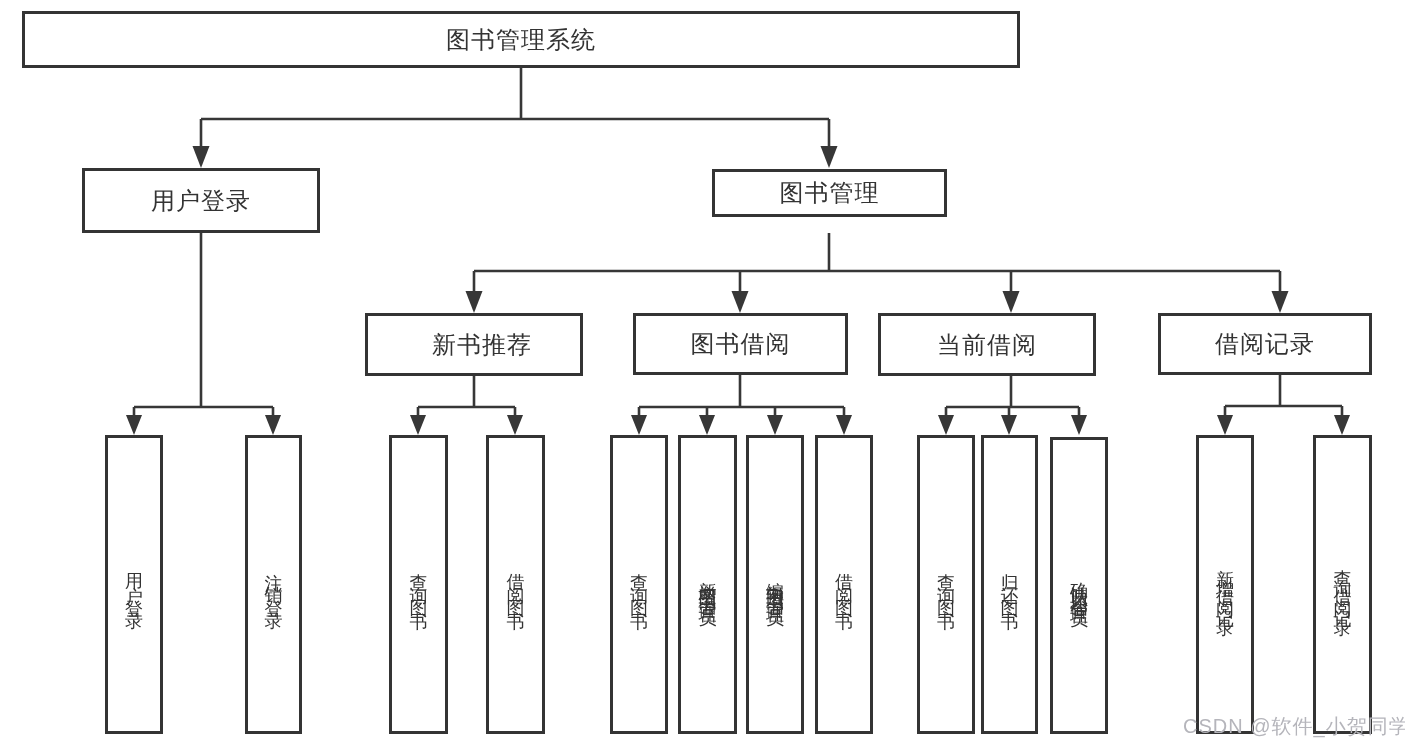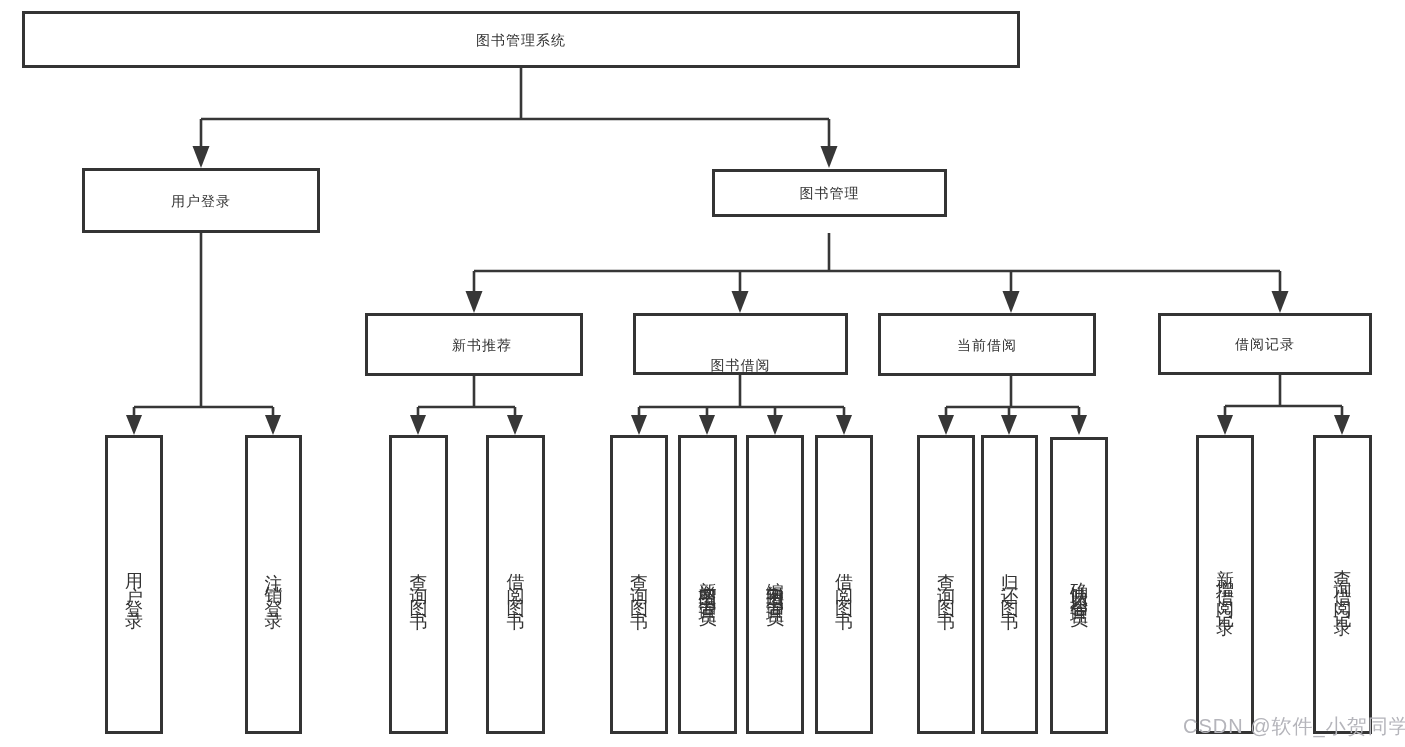--- a/index.html
+++ b/index.html
@@ -22,21 +22,21 @@
   }
 
   .box {
     position: absolute;
     border: 3px solid #343434;
     background: #ffffff;
     color: #333333;
     display: flex;
     align-items: center;
     justify-content: center;
-    font-size: 14px;
+    font-size: 24px;
     letter-spacing: 1px;
     line-height: 1;
   }
 
   .vbox {
     writing-mode: vertical-rl;
     text-orientation: mixed;
     font-size: 18px;
     letter-spacing: 13px;
     justify-content: center;
@@ -136,21 +136,21 @@
   <div class="box" style="left:82px; top:168px; width:238px; height:65px;">
     <span>用户登录</span>
   </div>
   <div class="box" style="left:712px; top:169px; width:235px; height:48px;">
     <span>图书管理</span>
   </div>
 
   <div class="box" style="left:365px; top:313px; width:218px; height:63px;padding-left:16px;">
     <span>新书推荐</span>
   </div>
-  <div class="box" style="left:633px; top:313px; width:215px; height:62px;align-items:flex-end;">
+  <div class="box" style="left:633px; top:313px; width:215px; height:62px;">
     <span>图书借阅</span>
   </div>
   <div class="box" style="left:878px; top:313px; width:218px; height:63px;">
     <span>当前借阅</span>
   </div>
   <div class="box" style="left:1158px; top:313px; width:214px; height:62px;">
     <span>借阅记录</span>
   </div>
 
   <div class="box vbox" style="left:105px; top:435px; width:58px; height:299px;">

